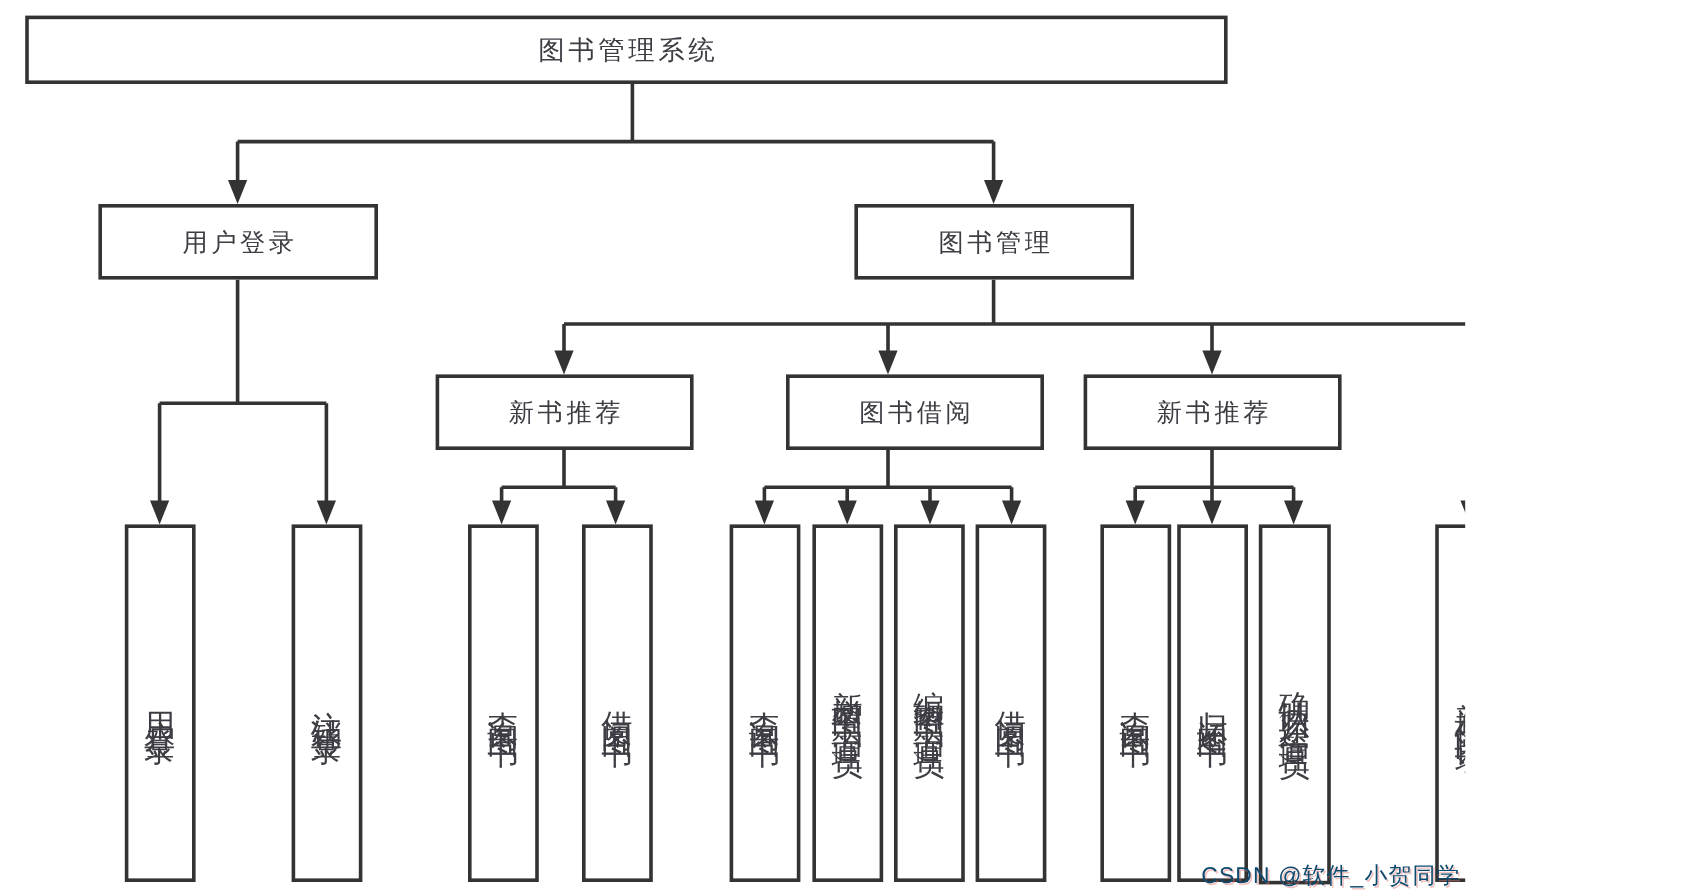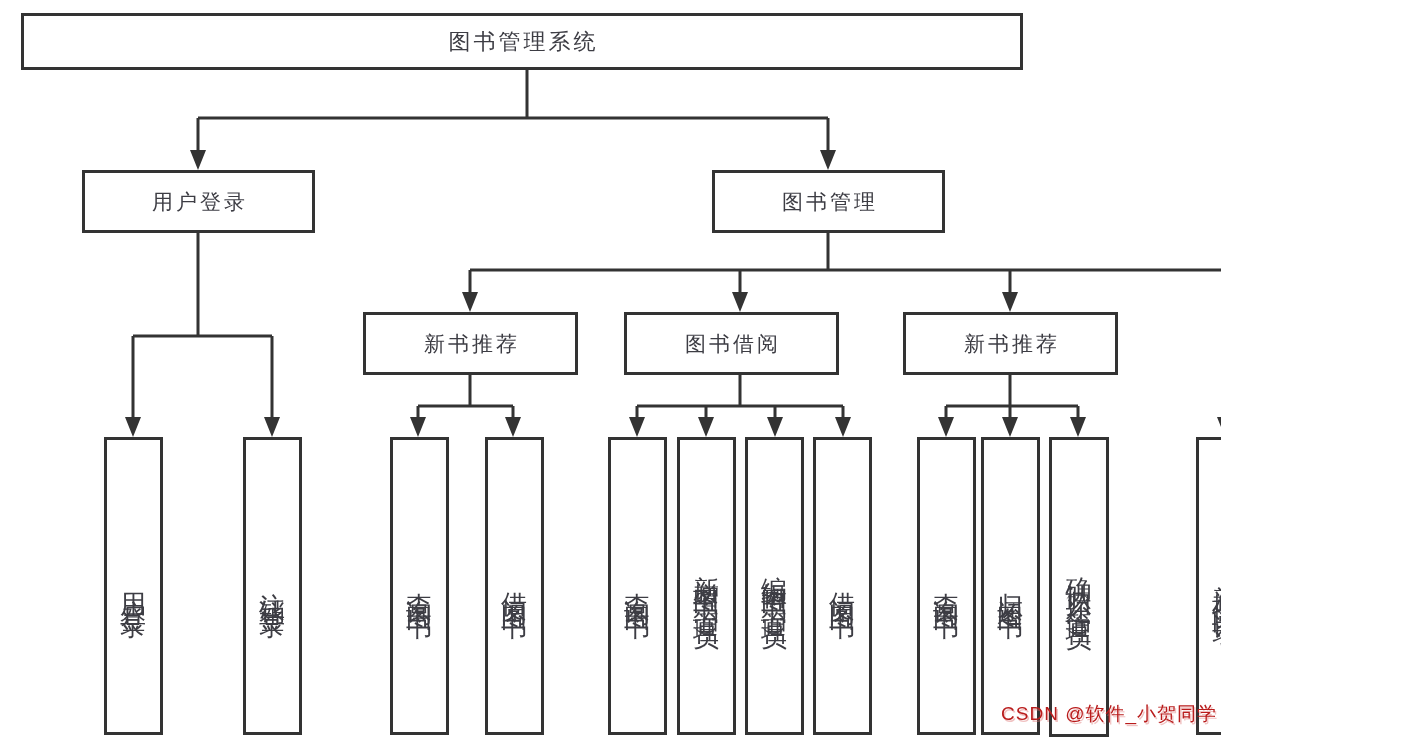--- a/index.html
+++ b/index.html
@@ -29,23 +29,23 @@
   .v-node .lbl{
     writing-mode:vertical-rl;
     text-orientation:mixed;
     font-size:26px;
     letter-spacing:7px;
     line-height:1;
     white-space:nowrap;
   }
   .watermark{
     position:absolute;z-index:3;
-    right:4px;bottom:20px;
+    right:4px;bottom:4px;
     font-size:19px;
-    color:#b91c1c;
+    color:#0c4a6e;
     letter-spacing:1px;
     text-shadow:1.5px 1.5px 0 rgba(221,120,120,0.45);
   }
 </style>
 </head>
 <body>
 
 <div class="canvas" style="--line: #333333; --text: #3d3d44; background: rgb(255, 255, 255);">
 
   <svg class="connector" width="1405" height="747" viewBox="0 0 1405 747">
@@ -79,21 +79,21 @@
   <div class="node h-node" style="left:82px;top:170px;width:233px;height:63px">
     <span class="lbl">用户登录</span>
   </div>
   <div class="node h-node" style="left:712px;top:170px;width:233px;height:63px">
     <span class="lbl">图书管理</span>
   </div>
 
   <div class="node h-node" style="left:363px;top:312px;width:215px;height:63px">
     <span class="lbl">新书推荐</span>
   </div>
-  <div class="node h-node" style="left:624px;top:312px;width:215px;height:63px">
+  <div class="node h-node" style="left:655px;top:312px;width:215px;height:63px">
     <span class="lbl">图书借阅</span>
   </div>
   <div class="node h-node" style="left:903px;top:312px;width:215px;height:63px">
     <span class="lbl">新书推荐</span>
   </div>
 
   <div class="node v-node" style="left:104px;top:437px;width:59px;height:298px">
     <span class="lbl">用户登录</span>
   </div>
   <div class="node v-node" style="left:243px;top:437px;width:59px;height:298px">

